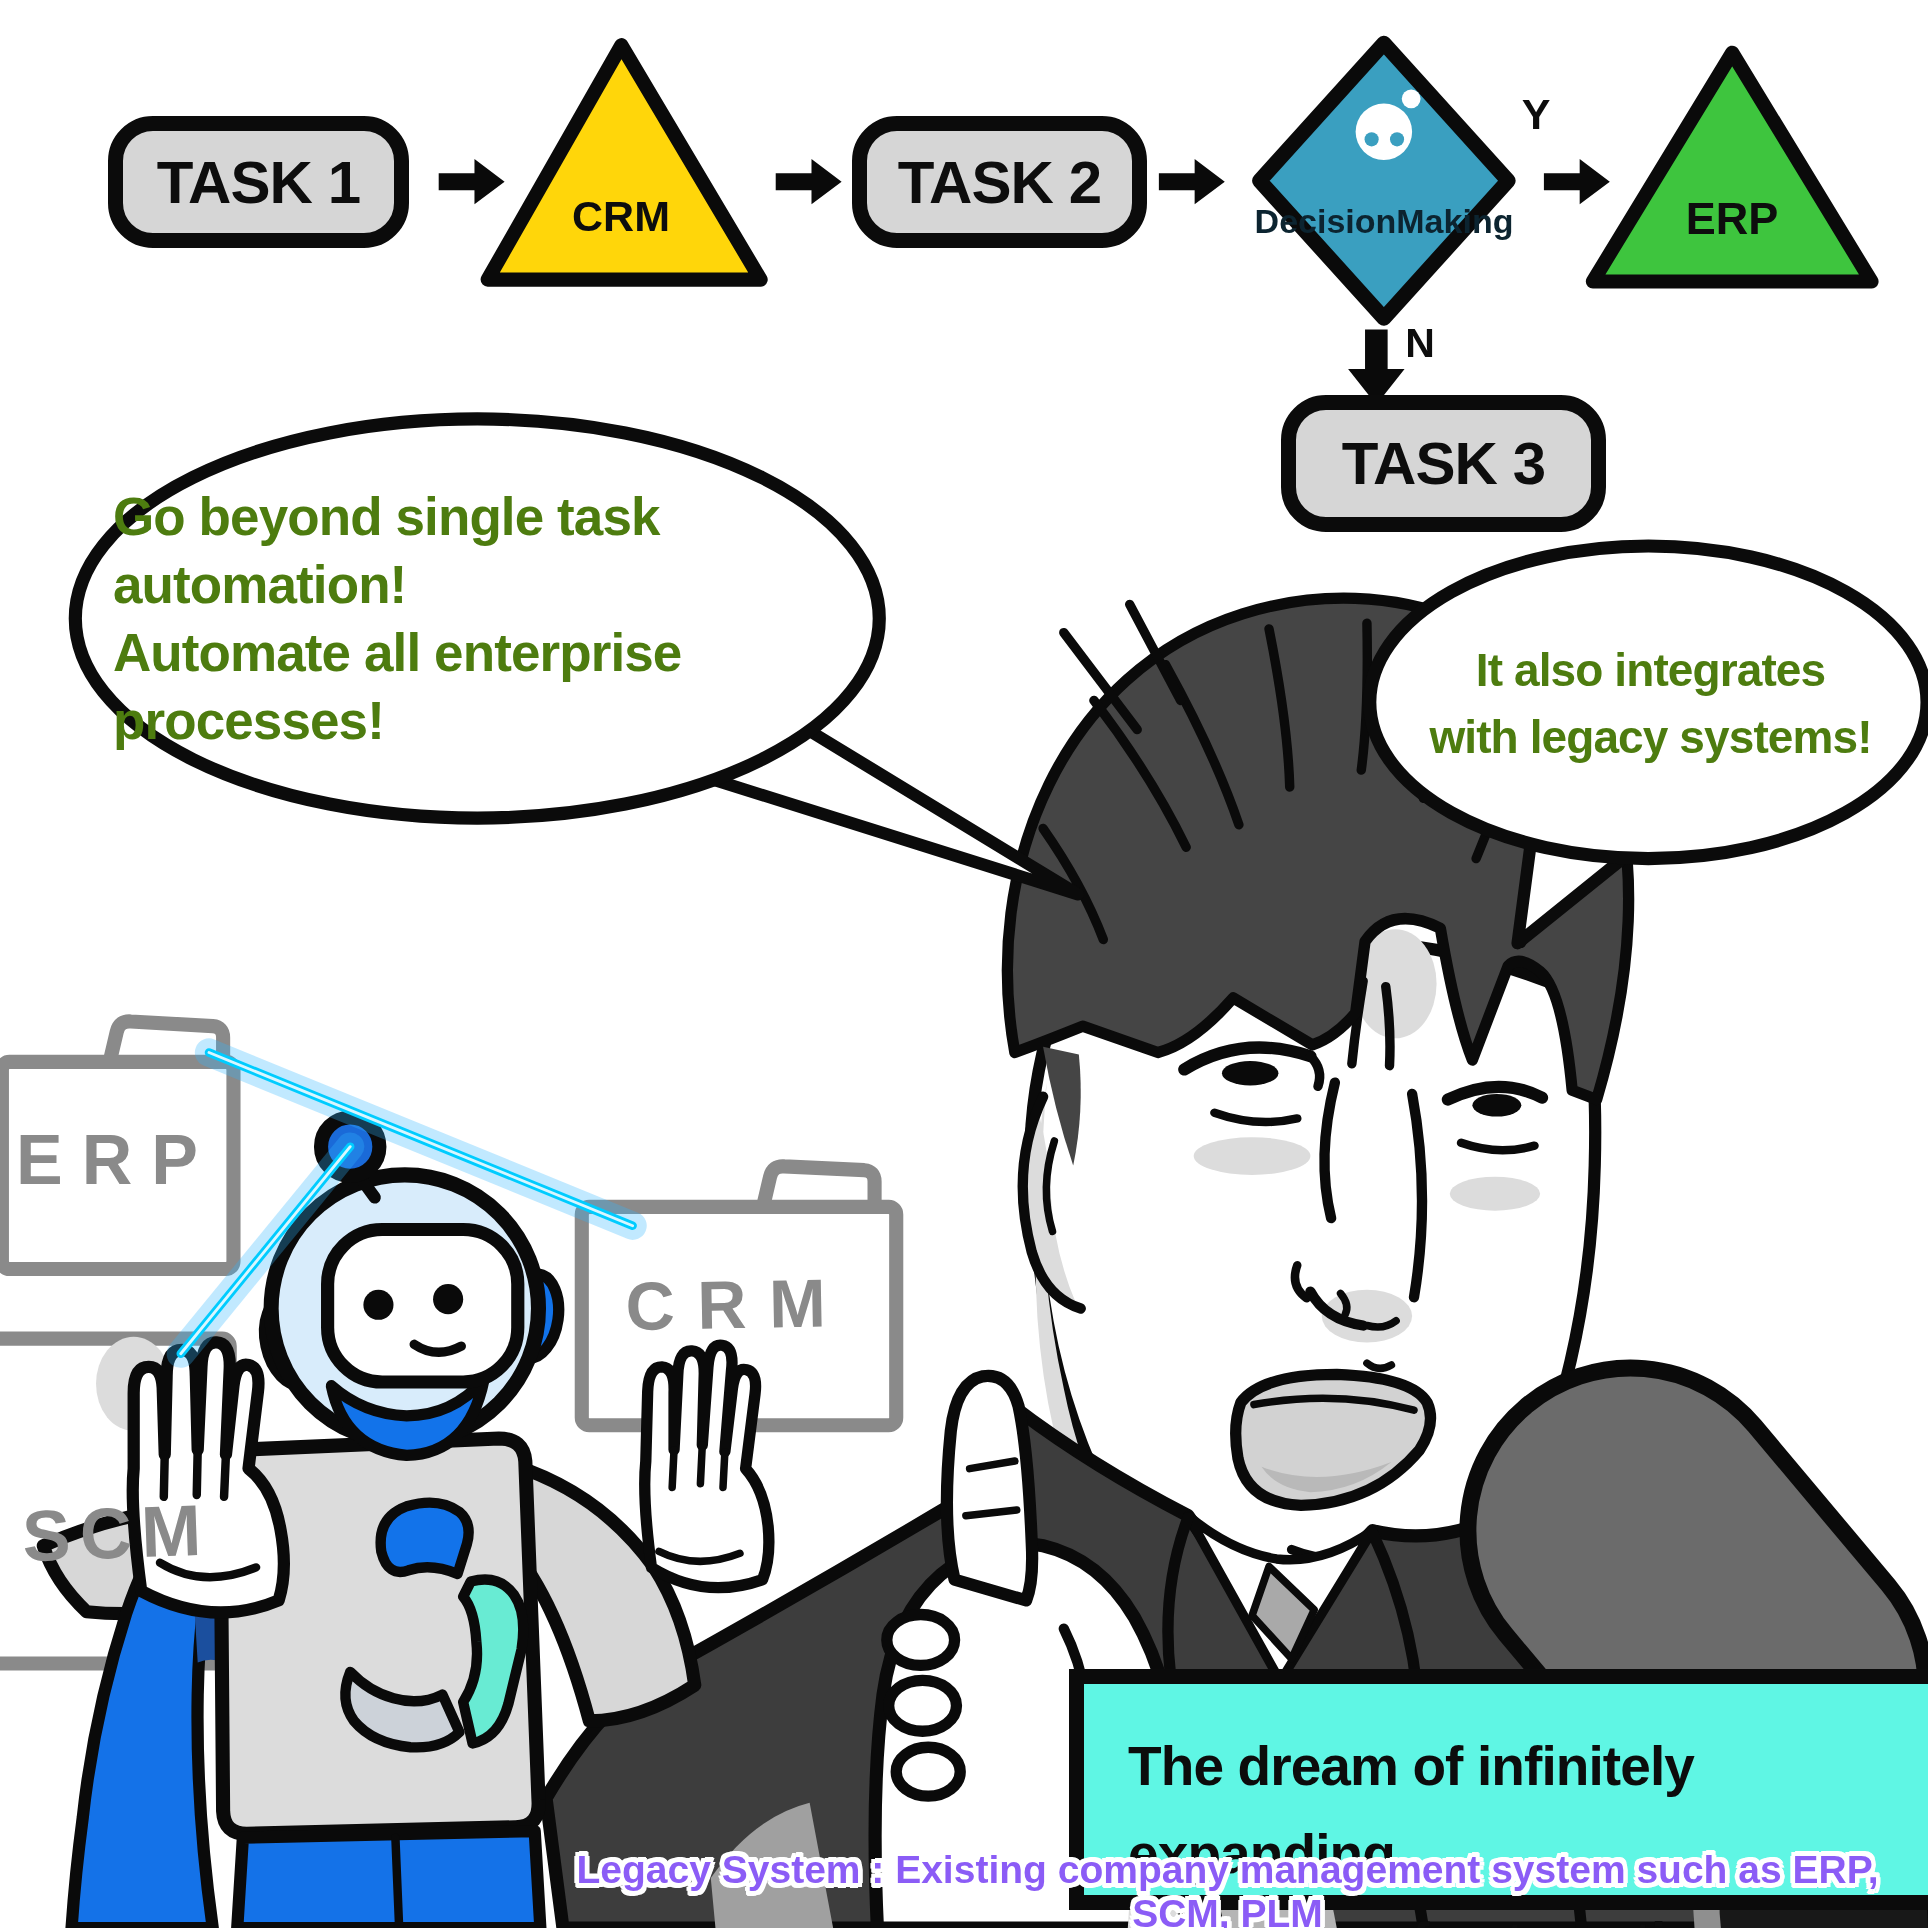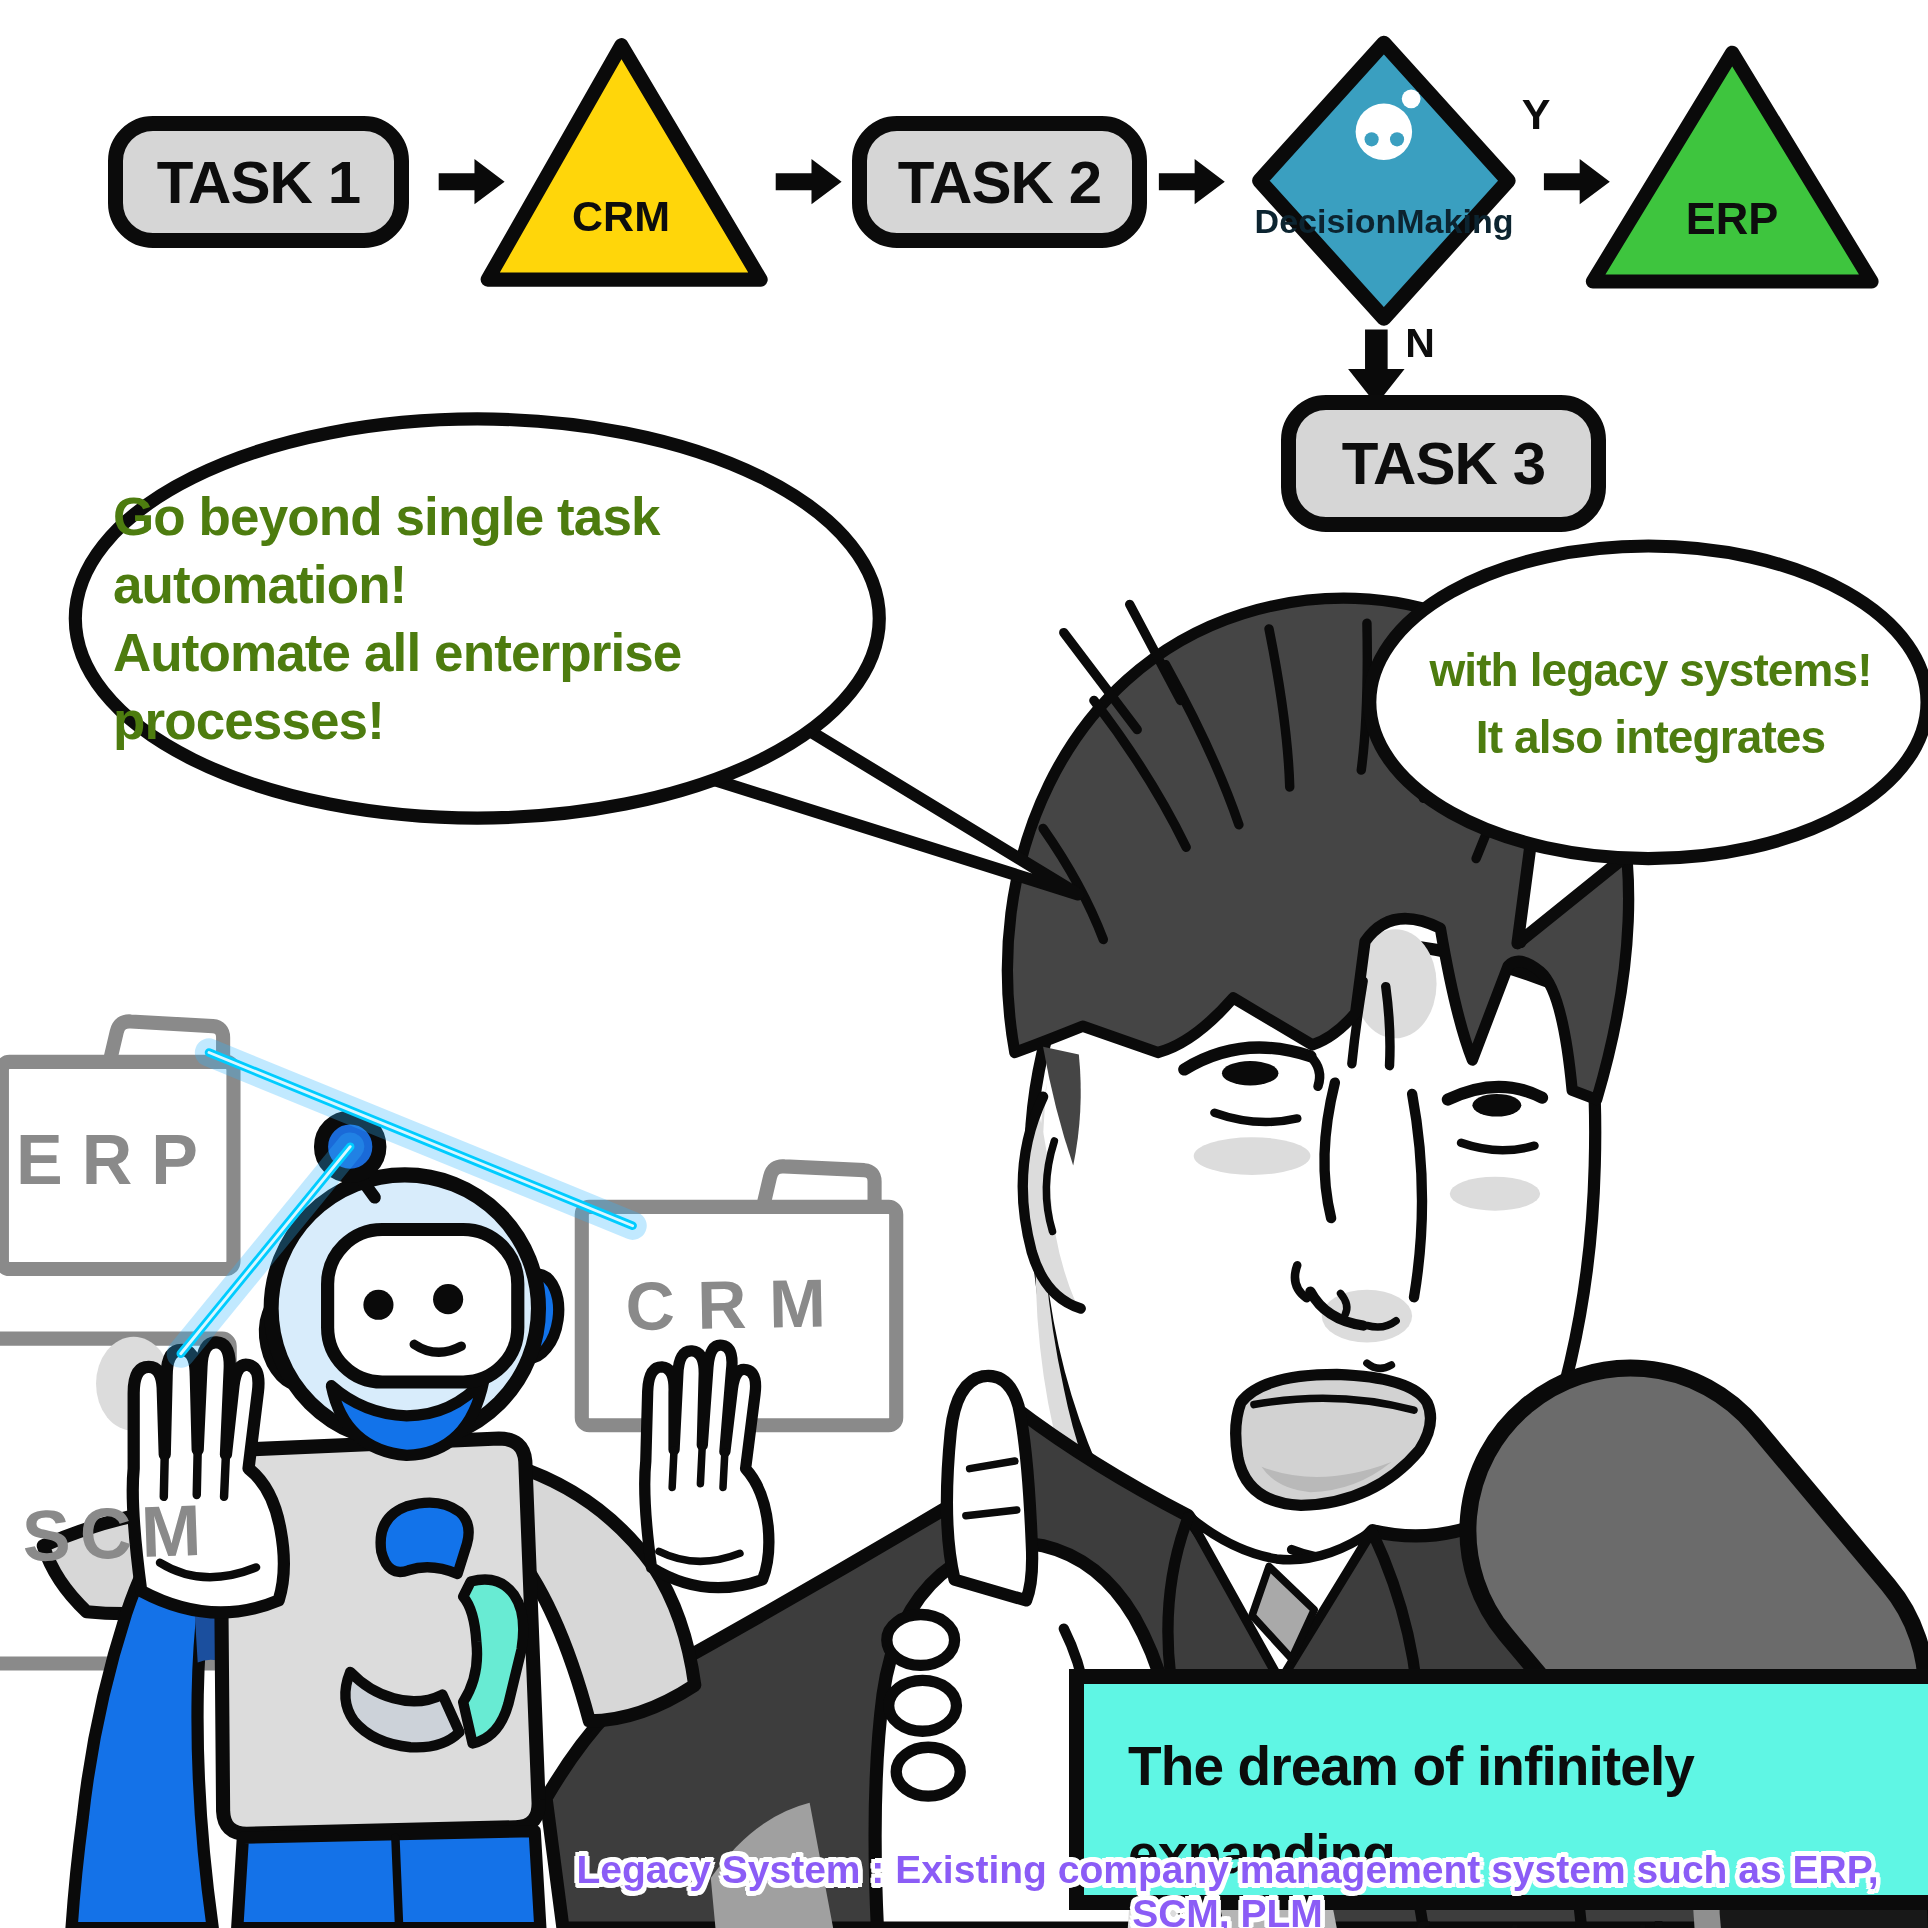--- a/index.html
+++ b/index.html
@@ -214,22 +214,22 @@
     <div>Making</div>
   </div>
   <div class="ov yn-label" style="left:1508px;top:90px;width:56px;height:49px;">Y</div>
   <div class="ov yn-label" style="left:1392px;top:320px;width:56px;height:47px;font-size:41px;">N</div>
 
   <div class="ov bubble-text" id="robot-bubble-text" style="left:113px;top:435px;width:730px;height:367px;">
     <div>Go beyond single task automation!</div>
     <div>Automate all enterprise processes!</div>
   </div>
   <div class="ov bubble-text" id="man-bubble-text" style="left:1394px;top:548px;width:513px;height:311px;">
+    <div>It also integrates</div>
     <div>with legacy systems!</div>
-    <div>It also integrates</div>
   </div>
 
   <div class="ov folder-label" style="left:13px;top:1113px;width:207px;height:94px;font-size:70px;letter-spacing:19px;">ERP</div>
   <div class="ov folder-label" style="left:5.6px;top:1486px;width:221px;height:94px;font-size:72px;letter-spacing:9.4px;transform:rotate(-2deg);">SCM</div>
   <div class="ov folder-label" style="left:610px;top:1257px;width:254px;height:94px;font-size:68px;letter-spacing:22.6px;transform:rotate(-1deg);">CRM</div>
 
   <div id="caption-box" class="ov" style="left:1069px;top:1669px;width:917px;height:241px;padding-left:44px;">
     <div>
       <div class="cap-line">The dream of infinitely expanding</div>
       <div class="cap-line">the realm of automation.</div>

